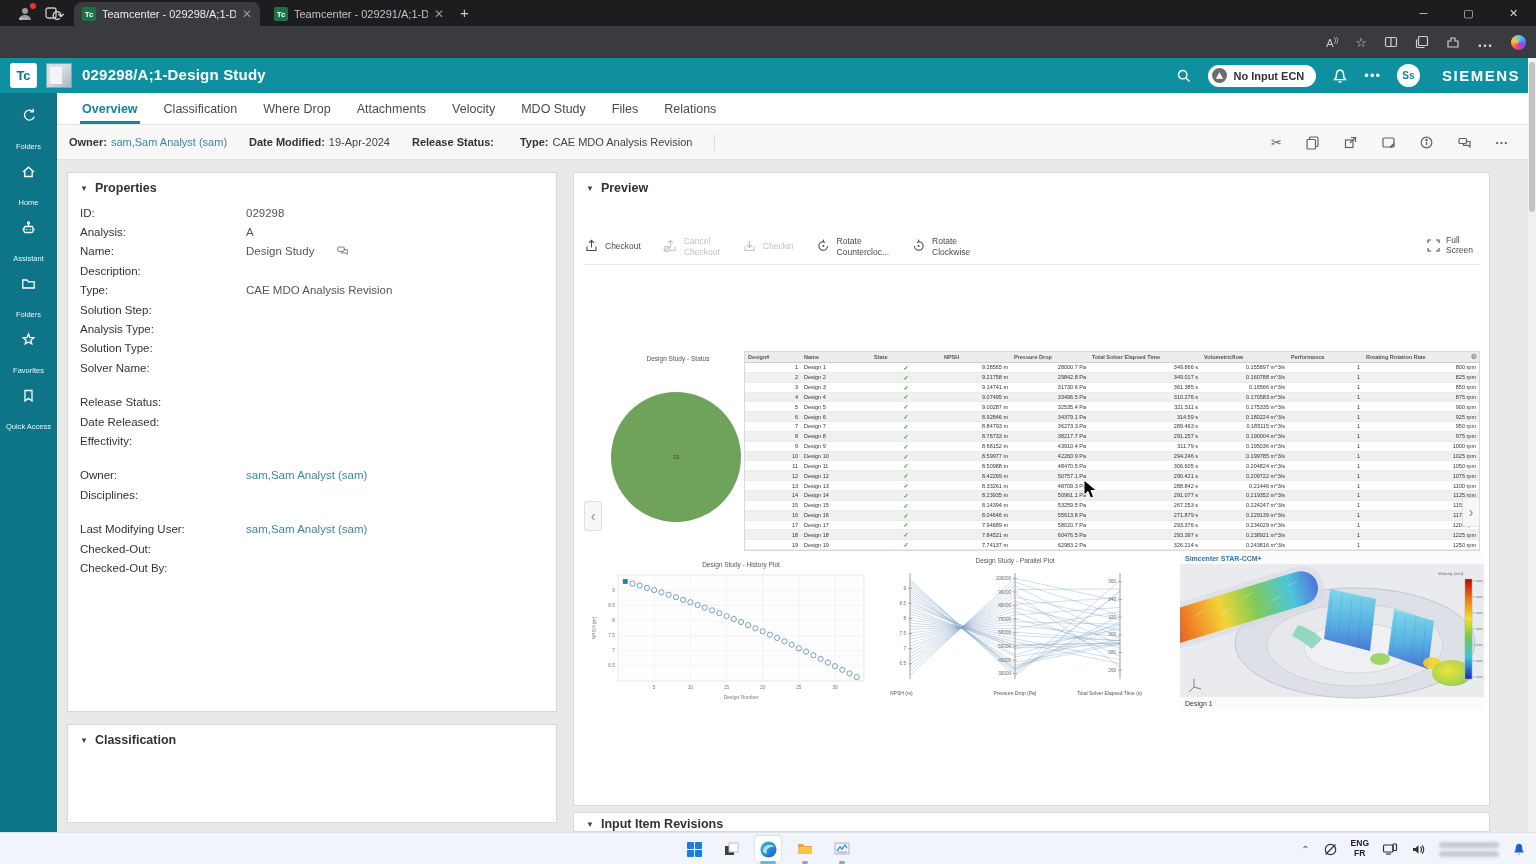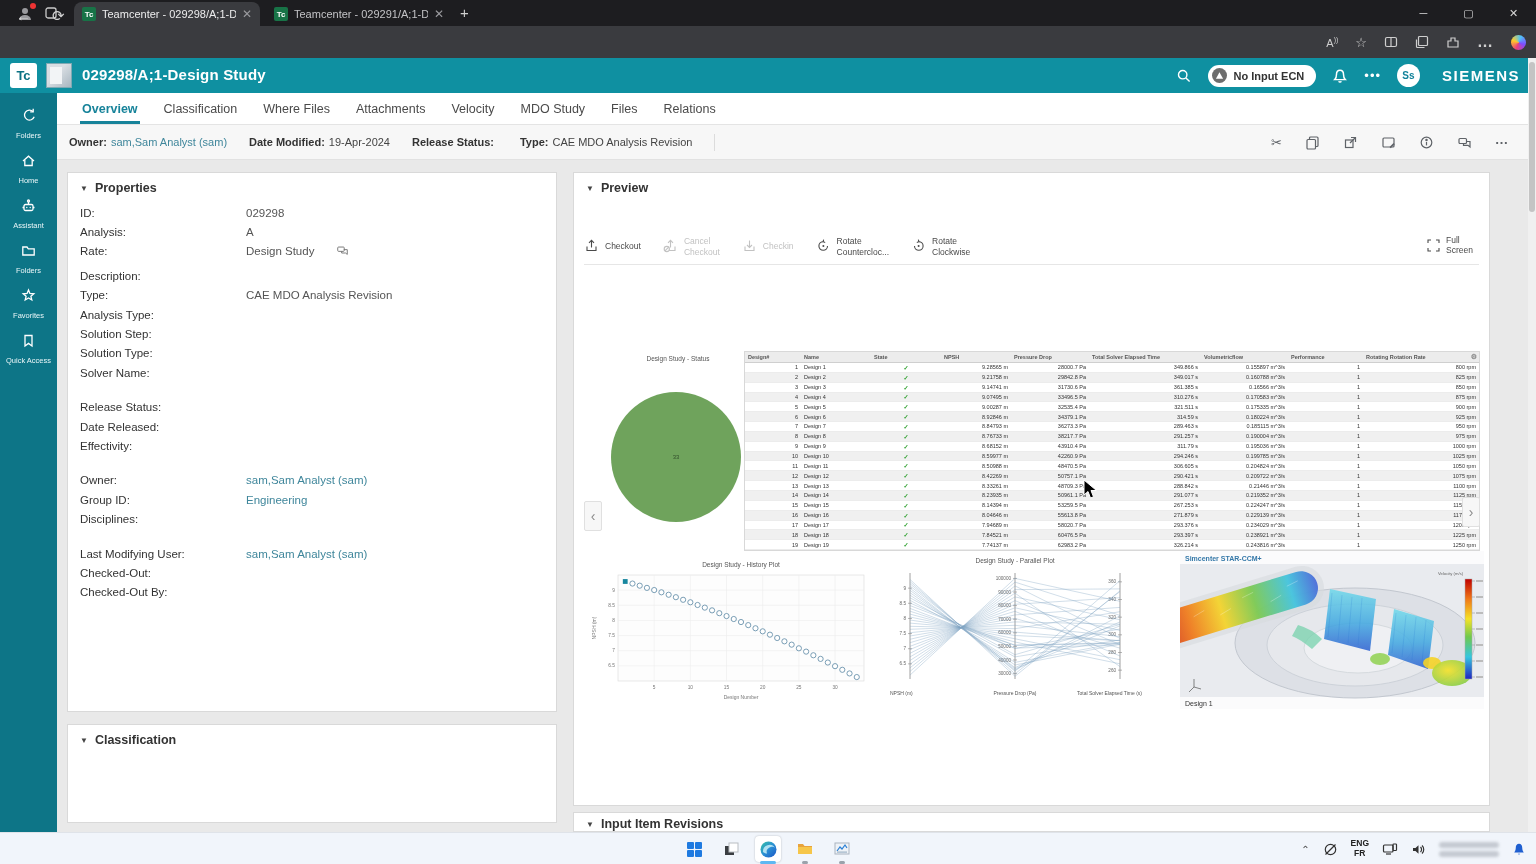--- a/index.html
+++ b/index.html
@@ -46,21 +46,21 @@
            padding:0 12px 0 4px;font-size:11px;font-weight:bold;color:#333;}
   .ecnic{width:15px;height:15px;border-radius:50%;background:#6d6d6d;display:flex;align-items:center;justify-content:center;flex:none;}
   .hdots{color:#fff;font-size:13px;letter-spacing:1px;}
   .avatar{width:23px;height:23px;border-radius:50%;background:#fff;color:#11829a;font-size:10px;font-weight:bold;
           display:flex;align-items:center;justify-content:center;}
   .brand{color:#fff;font-weight:bold;font-size:15px;letter-spacing:1.5px;margin-left:6px;}
 
   
   .sbar{position:absolute;left:0;top:93px;width:57px;bottom:32px;background:#0d7587;
         display:flex;flex-direction:column;align-items:center;padding-top:8px;}
-  .sitem{width:100%;padding:6px 0 6px;display:flex;flex-direction:column;align-items:center;gap:3px;color:#eaf6f8;}
+  .sitem{width:100%;padding:6px 0 6px;display:flex;flex-direction:column;align-items:center;gap:14px;color:#eaf6f8;}
   .sitem svg{width:17px;height:17px;stroke:#fff;fill:none;stroke-width:1.3;}
   .slabel{font-size:7.5px;text-align:center;}
 
   
   .ntabs{position:absolute;left:57px;top:93px;right:8px;height:32px;background:#fff;border-bottom:1px solid #e4e4e4;
          display:flex;align-items:center;padding-left:12px;}
   .ntab{padding:0 13px;font-size:12.5px;color:#4a4a4a;height:100%;display:flex;align-items:center;position:relative;}
   .ntab.active{color:#17839a;font-weight:bold;}
   .ntab.active::after{content:"";position:absolute;left:11px;right:11px;bottom:0;height:3px;background:#17839a;}
   .ibar{position:absolute;left:57px;top:125px;right:8px;height:35px;background:#f7f7f7;border-bottom:1px solid #e2e2e2;
@@ -81,21 +81,21 @@
   #inputcard{left:573px;top:812px;width:917px;height:20px;}
   .sechead{display:flex;align-items:center;gap:7px;padding:8px 12px 4px;font-size:12.5px;font-weight:bold;color:#333;}
   .tri{font-size:8px;color:#444;}
 
   
   .prows{padding-top:4px;}
   .prow{display:flex;align-items:center;padding-left:12px;height:19.4px;font-size:11.5px;}
   .prow .pl{width:166px;color:#333;flex:none;}
   .prow .pv{color:#555;}
   .prow .pv.link{color:#3f869b;}
-  .gap5{margin-top:5px;}
+  .gap5{}
   .gap15{margin-top:15px;}
   .annic{margin-left:22px;}
   .annic svg{stroke:#777;fill:none;stroke-width:1.1;}
 
   
   .dsrow{position:absolute;left:13px;top:30px;display:flex;align-items:center;gap:26px;font-size:11.5px;color:#444;}
   .dsname{color:#17839a;font-weight:bold;font-size:12px;}
   .caret{font-size:9px;color:#17839a;margin-left:5px;}
   .ptb{position:absolute;left:10px;top:56px;right:10px;height:36px;border-bottom:1px solid #e6e6e6;
        display:flex;align-items:center;gap:22px;}
@@ -270,21 +270,21 @@
         <span><svg width="17" height="17" viewBox="0 0 17 17">
             <path d="M5,3.5 H12 V14 L8.5,11.4 L5,14 Z"></path>
           </svg></span>
         <span class="slabel">Quick Access</span>
       </div>
     </div>
 
   <div class="ntabs" id="ntabs">
       <div class="ntab active">Overview</div>
       <div class="ntab">Classification</div>
-      <div class="ntab">Where Files</div>
+      <div class="ntab">Where Drop</div>
       <div class="ntab">Attachments</div>
       <div class="ntab">Velocity</div>
       <div class="ntab">MDO Study</div>
       <div class="ntab">Files</div>
       <div class="ntab">Relations</div>
     </div>
   <div class="ibar">
     <span id="ifields" style="display:flex;align-items:center">
         <span class="ifield"><span class="ilab">Owner:</span><span class="ival link">sam,Sam Analyst (sam)</span></span>
         <span class="ifield"><span class="ilab">Date Modified:</span><span class="ival">19-Apr-2024</span></span>
@@ -328,41 +328,41 @@
     <div class="prows" id="prows">
         <div class="prow">
           <span class="pl">ID:</span>
           <span class="pv">029298</span>
         </div>
         <div class="prow">
           <span class="pl">Analysis:</span>
           <span class="pv">A</span>
         </div>
         <div class="prow">
-          <span class="pl">Rate:</span>
+          <span class="pl">Name:</span>
           <span class="pv">Design Study</span>
           <span class="annic"><svg width="13" height="13" viewBox="0 0 15 15">
               <rect x="2" y="3.5" width="7.5" height="5" rx="1"></rect>
               <path d="M9,6.5 h4 v5.5 l-2,-1.6 h-4.5 v-2"></path>
             </svg></span>
         </div>
         <div class="prow gap5">
           <span class="pl">Description:</span>
           <span class="pv"></span>
         </div>
         <div class="prow">
           <span class="pl">Type:</span>
           <span class="pv">CAE MDO Analysis Revision</span>
         </div>
         <div class="prow">
+          <span class="pl">Solution Step:</span>
+          <span class="pv"></span>
+        </div>
+        <div class="prow">
           <span class="pl">Analysis Type:</span>
-          <span class="pv"></span>
-        </div>
-        <div class="prow">
-          <span class="pl">Solution Step:</span>
           <span class="pv"></span>
         </div>
         <div class="prow">
           <span class="pl">Solution Type:</span>
           <span class="pv"></span>
         </div>
         <div class="prow">
           <span class="pl">Solver Name:</span>
           <span class="pv"></span>
         </div>
@@ -374,24 +374,20 @@
           <span class="pl">Date Released:</span>
           <span class="pv"></span>
         </div>
         <div class="prow">
           <span class="pl">Effectivity:</span>
           <span class="pv"></span>
         </div>
         <div class="prow gap15">
           <span class="pl">Owner:</span>
           <span class="pv link">sam,Sam Analyst (sam)</span>
-        </div>
-        <div class="prow">
-          <span class="pl">Group ID:</span>
-          <span class="pv link">Engineering</span>
         </div>
         <div class="prow">
           <span class="pl">Disciplines:</span>
           <span class="pv"></span>
         </div>
         <div class="prow gap15">
           <span class="pl">Last Modifying User:</span>
           <span class="pv link">sam,Sam Analyst (sam)</span>
         </div>
         <div class="prow">

